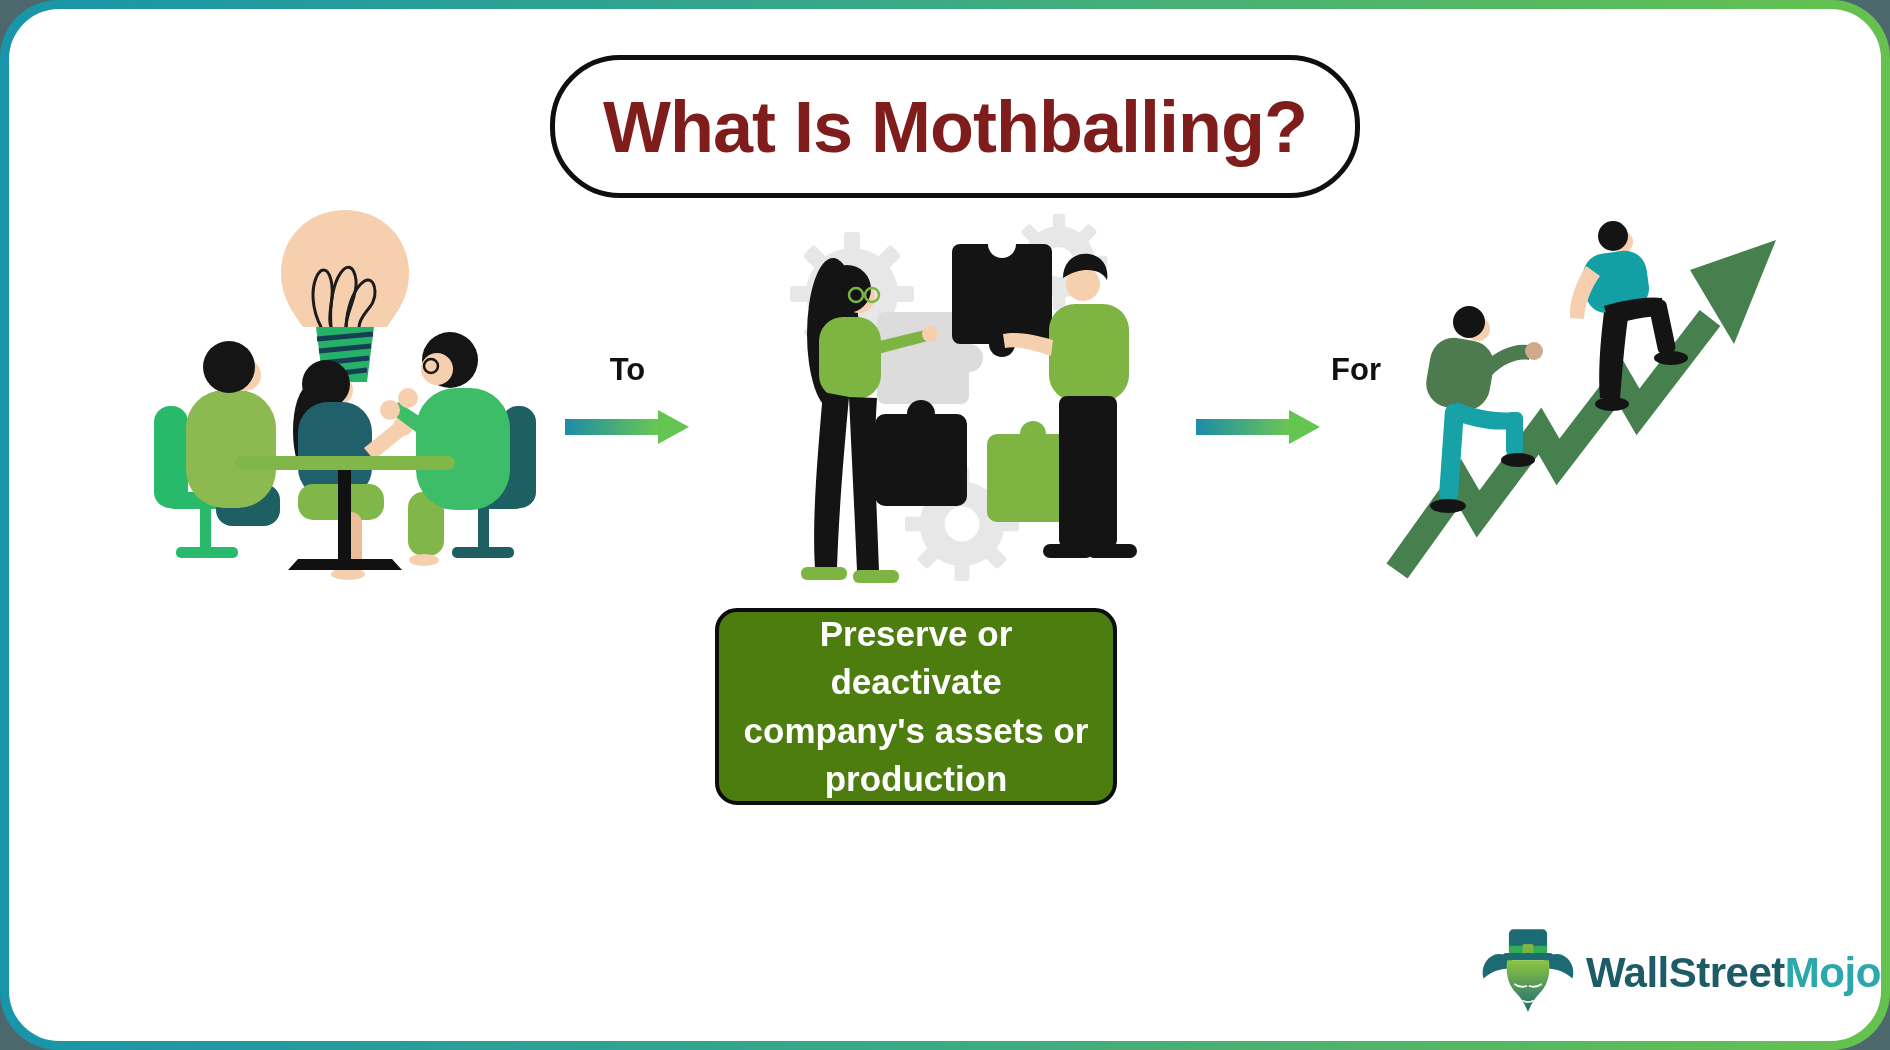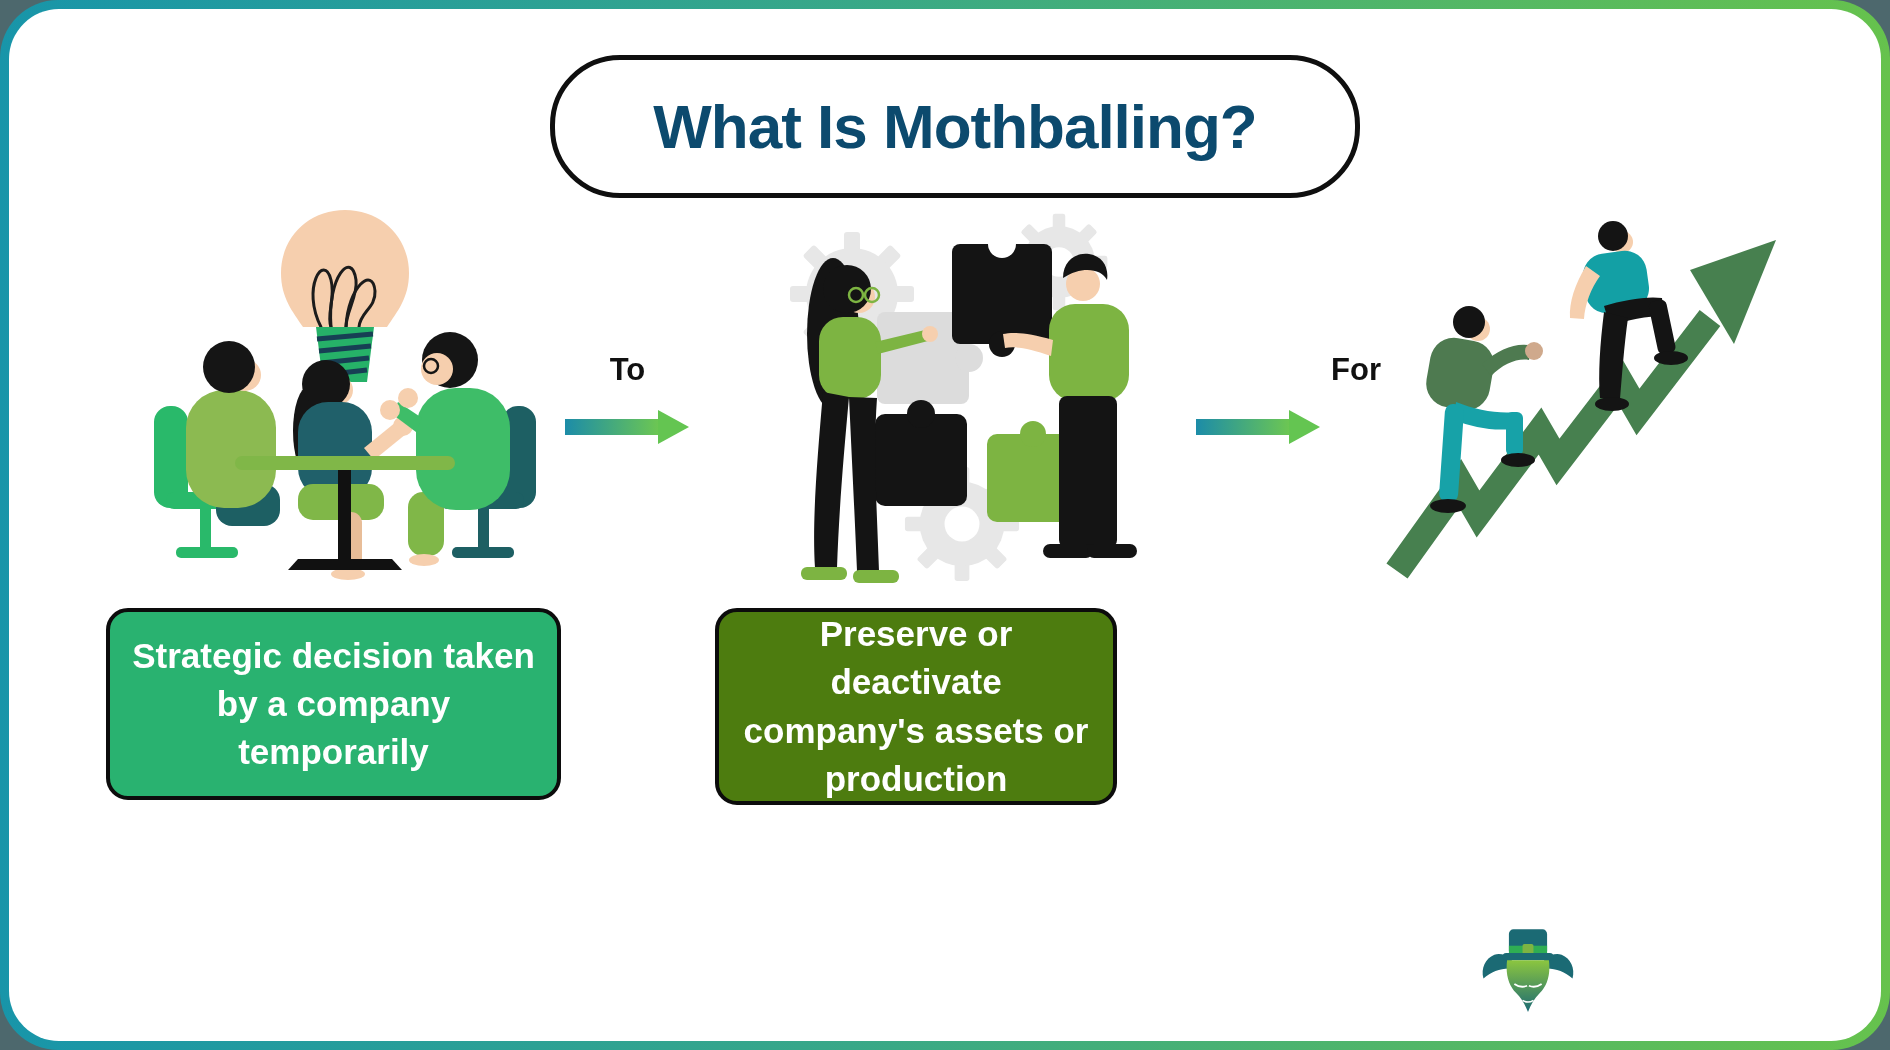--- a/index.html
+++ b/index.html
@@ -4,21 +4,21 @@
 <style>
   html,body{margin:0;padding:0;background:#4d686d;width:1890px;height:1050px;overflow:hidden;
     font-family:"Liberation Sans","DejaVu Sans",sans-serif;}
   #canvas{position:relative;width:1890px;height:1050px;background:#4d686d;}
   .frame{position:absolute;inset:0;border-radius:58px;
     background:linear-gradient(90deg,#1895a9 0%,#38a888 45%,#66c24d 100%);}
   .frame-inner{position:absolute;inset:9px;border-radius:50px;background:#ffffff;}
   .title-pill{position:absolute;left:550px;top:55px;width:800px;height:133px;
     border:5px solid #0f0f0f;border-radius:70px;background:#ffffff;
     display:flex;align-items:center;justify-content:center;}
-  .title-pill span{font-size:62px;font-weight:800;color:#0c4a6e;letter-spacing:-1px;}
+  .title-pill span{font-size:72px;font-weight:800;color:#7f1d1d;letter-spacing:-1px;}
   .illus{position:absolute;}
   .connector-label{position:absolute;font-size:31px;font-weight:700;color:#111;
     width:125px;text-align:center;}
   .connector-arrow{position:absolute;width:125px;height:38px;}
   .step-box{position:absolute;border:4px solid #0c0c0c;border-radius:22px;
     display:flex;align-items:center;justify-content:center;text-align:center;
     color:#ffffff;font-size:35px;font-weight:700;line-height:1.38;padding:0 16px;box-sizing:border-box;}
   .step-box-1{left:106px;top:608px;width:455px;height:192px;background:#29b270;}
   .step-box-2{left:715px;top:608px;width:402px;height:197px;background:#4d7c0f;}
   .step-box-3{left:1330px;top:608px;width:456px;height:131px;background:#12999e;}
@@ -218,23 +218,20 @@
     <rect x="56" y="143" width="64" height="70" rx="24" fill="#4e7a50" transform="rotate(10 88 178)"></rect>
     <path d="M110 168 C128 152 146 146 160 150 L157 164 C145 162 131 168 119 180 Z" fill="#4e7a50"></path>
     <circle cx="162" cy="155" r="9" fill="#cfa98c"></circle>
     <path d="M84 206 C104 214 126 218 144 216 L146 232 C126 236 102 232 82 224 Z" fill="#17a2a8"></path>
     <rect x="134" y="216" width="17" height="44" rx="6" fill="#17a2a8"></rect>
     <ellipse cx="146" cy="264" rx="17" ry="7" fill="#141414"></ellipse>
     <rect x="70" y="208" width="19" height="98" rx="8" fill="#17a2a8" transform="rotate(4 79 257)"></rect>
     <ellipse cx="76" cy="310" rx="18" ry="7" fill="#141414"></ellipse>
   </svg>
 
-  <div class="step-box step-box-1">
-    <span>Strategic decision taken by a company temporarily</span>
-  </div>
   <div class="step-box step-box-2">
     <span>Preserve or deactivate company's assets or production</span>
   </div>
 
   <div class="logo">
     <svg width="100" height="94" viewBox="0 0 110 100">
       <defs>
         <linearGradient id="bullGrad" x1="0" y1="0" x2="0" y2="1">
           <stop offset="0" stop-color="#8cc63f"></stop>
             <stop offset="1" stop-color="#1b6a74"></stop>
@@ -244,14 +241,15 @@
       <path d="M92 30 C102 34 107 45 104 56 C96 49 86 45 76 45 L72 34 C80 30 86 28 92 30 Z" fill="#1b6a74"></path>
       <rect x="34" y="2" width="42" height="28" rx="5" fill="#1b6a74"></rect>
       <rect x="34" y="20" width="42" height="9" fill="#2fae53"></rect>
       <rect x="49" y="18" width="12" height="12" rx="2" fill="#7db442"></rect>
       <rect x="27" y="28" width="56" height="8" rx="4" fill="#1b6a74"></rect>
       <path d="M32 36 L78 36 C80 52 76 64 68 72 C62 78 58 85 55 93 C52 85 48 78 42 72 C34 64 30 52 32 36 Z" fill="url(#bullGrad)"></path>
       <path d="M40 62 q7 5 14 2" stroke="#ffffff" stroke-width="2" fill="none"></path>
       <path d="M70 62 q-7 5 -14 2" stroke="#ffffff" stroke-width="2" fill="none"></path>
       <path d="M49 80 q6 4 12 0" stroke="#ffffff" stroke-width="1.6" fill="none"></path>
     </svg>
+    <div class="logo-text"><span class="primary">WallStreet</span><span class="secondary">Mojo</span></div>
   </div>
 </div>
 
 </body></html>

